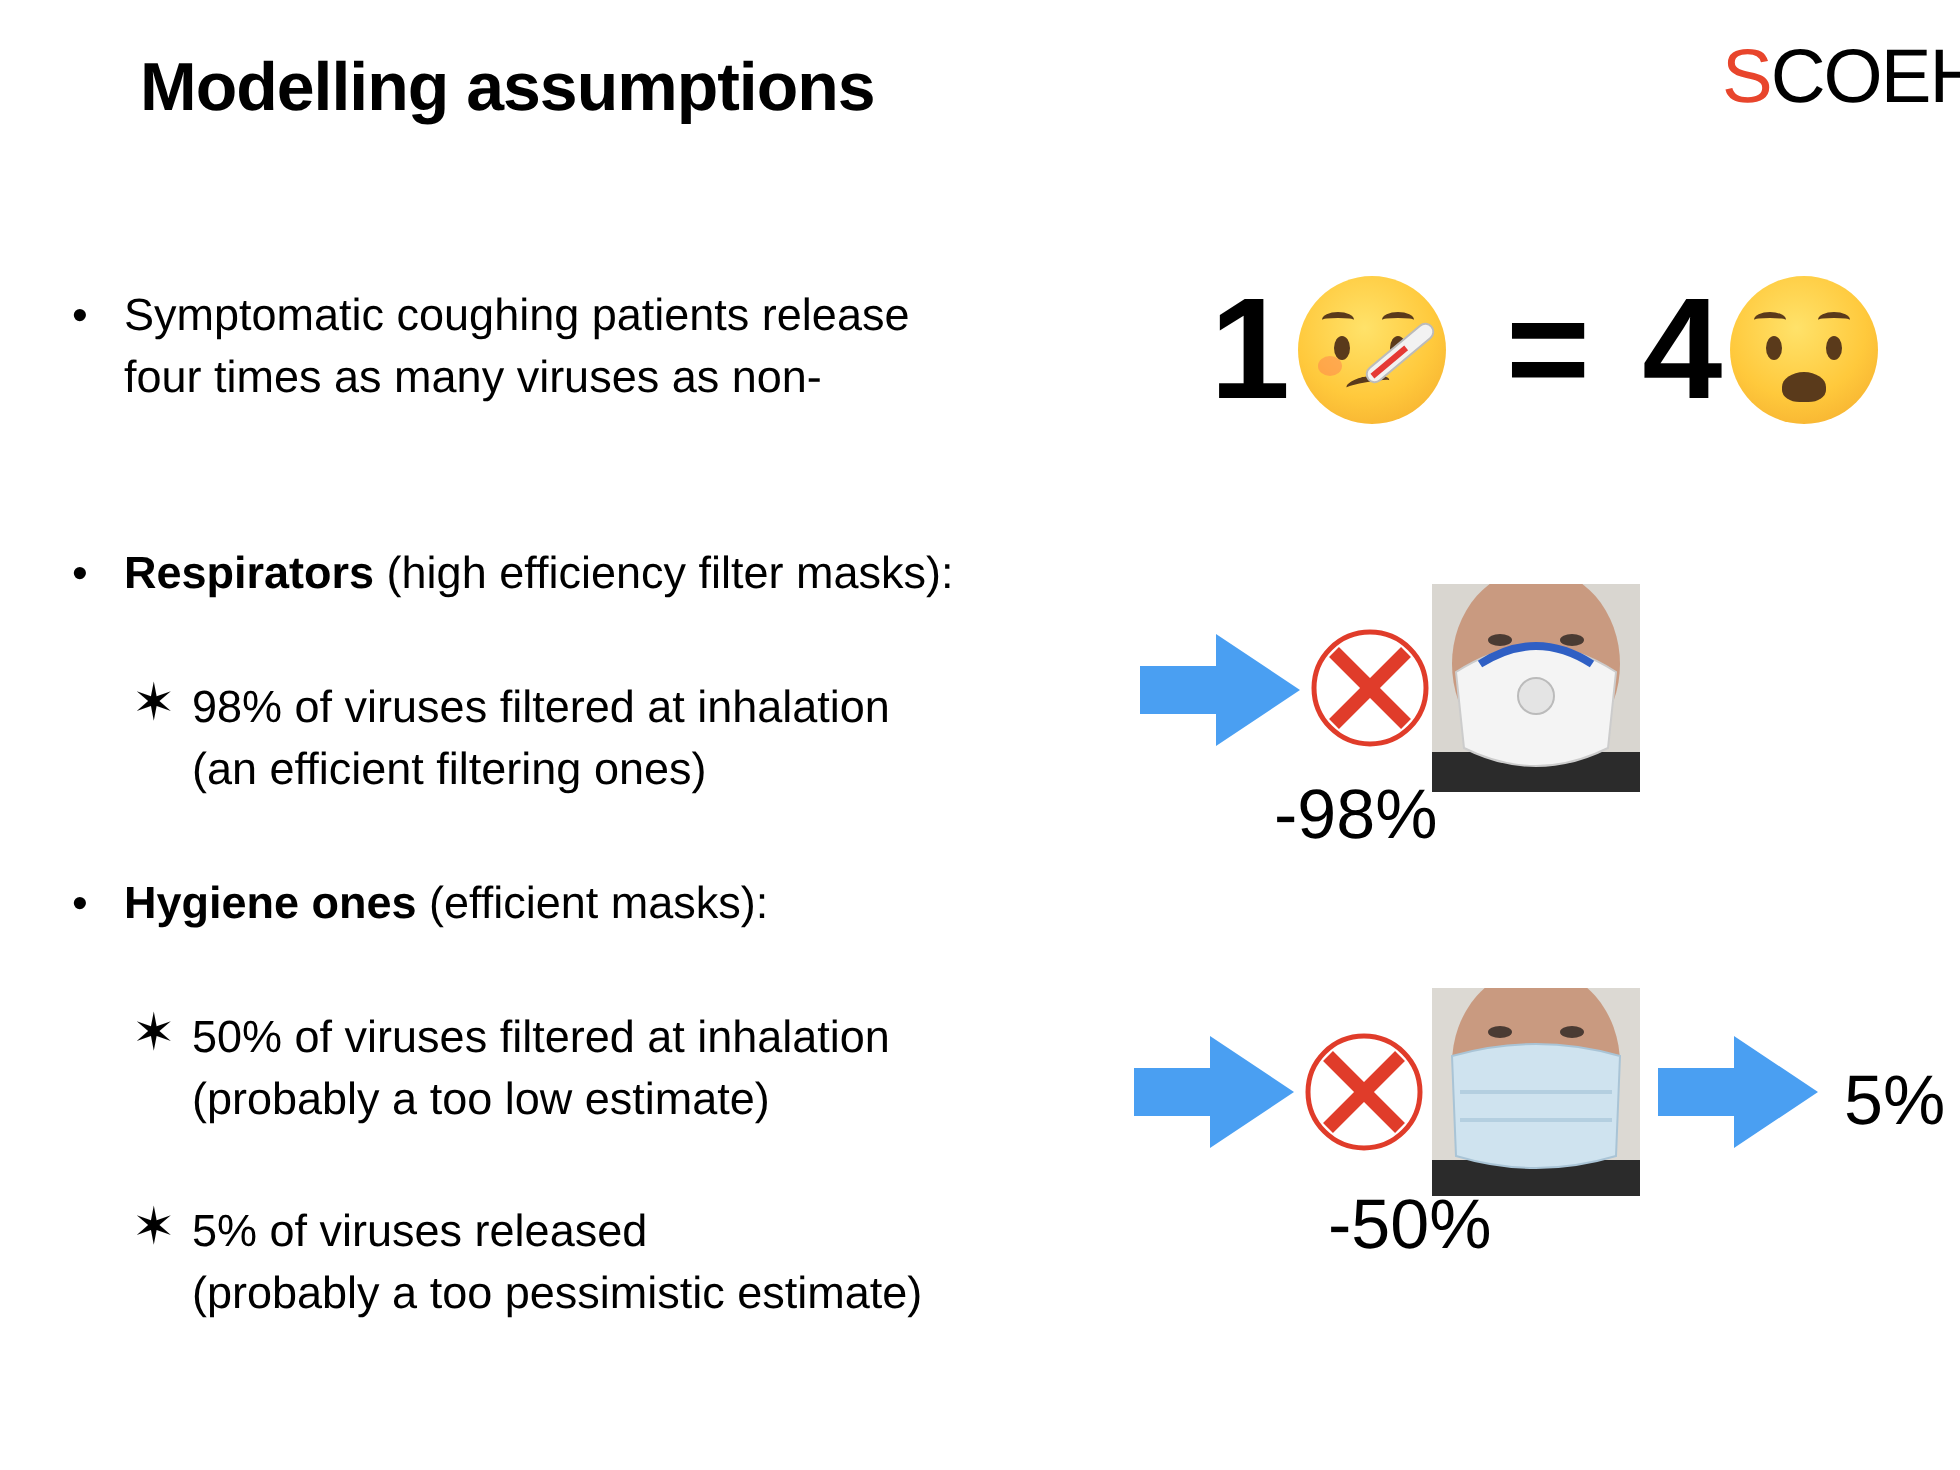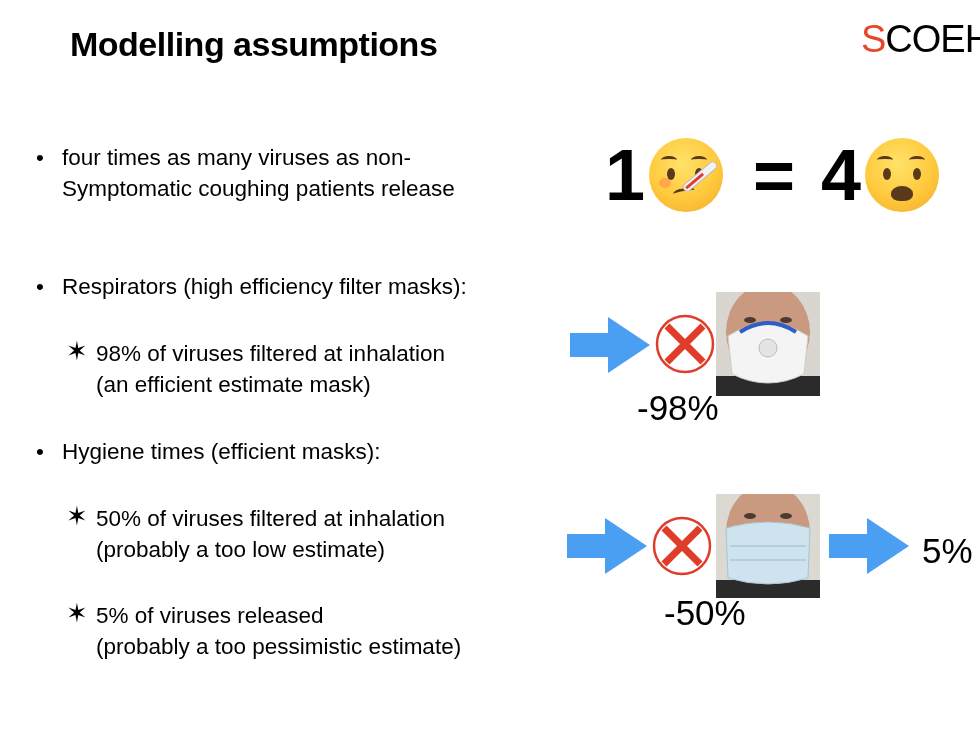--- a/index.html
+++ b/index.html
@@ -8,21 +8,21 @@
 
   .title { position: absolute; left: 70px; top: 26px; font-size: 34px; font-weight: bold; letter-spacing: -0.5px; line-height: 1.1; }
   .logo { position: absolute; left: 861px; top: 20px; font-size: 38px; line-height: 1; letter-spacing: -1px; }
   .logo .s { color: #e8452c; }
   .logo .rest { color: #000; }
 
   .bullet { position: absolute; font-size: 22.5px; line-height: 31px; }
   .bullet .dot { position: absolute; left: -26px; top: 0; }
   .sub { position: absolute; font-size: 22.5px; line-height: 31px; }
   .sub .star { position: absolute; left: -30px; top: -2px; font-size: 26px; }
-  b { font-weight: normal; }
+  b { font-weight: bold; }
 
   .eq { position: absolute; left: 605px; top: 135px; height: 80px; display: flex; align-items: center; font-size: 72px; font-weight: bold; line-height: 1; }
   .emoji { width: 74px; height: 74px; border-radius: 50%; background: radial-gradient(circle at 45% 35%, #ffe26a 0%, #ffc93c 55%, #f2a72b 100%); position: relative; display: inline-block; margin: 0 4px; }
   .emoji .eye { position: absolute; width: 8px; height: 12px; background: #5a3a1b; border-radius: 50%; top: 30px; }
   .emoji .brow { position: absolute; width: 16px; height: 8px; border-top: 3px solid #5a3a1b; border-radius: 50% 50% 0 0; top: 18px; }
   .emoji .mouth-o { position: absolute; left: 26px; top: 48px; width: 22px; height: 15px; background: #5a3a1b; border-radius: 50% 50% 40% 40%; }
   .emoji .mouth-w { position: absolute; left: 24px; top: 50px; width: 22px; height: 8px; border-top: 3px solid #5a3a1b; border-radius: 50%; transform: rotate(-10deg); }
   .emoji .thermo { position: absolute; left: 30px; top: 34px; width: 42px; height: 9px; background: #f2f2f2; border: 1px solid #bbb; border-radius: 5px; transform: rotate(-40deg); }
   .emoji .thermo::after { content: ""; position: absolute; left: 2px; top: 2px; width: 22px; height: 3px; background: #e53935; }
   .emoji .blush { position: absolute; left: 10px; top: 40px; width: 12px; height: 10px; background: rgba(255,120,80,0.45); border-radius: 50%; }
@@ -34,38 +34,38 @@
   .pct { position: absolute; font-size: 35px; line-height: 1; }
 </style>
 </head>
 <body>
 
 <div class="title">Modelling assumptions</div>
 <div class="logo"><span class="s">S</span><span class="rest">COEH</span></div>
 
 <div class="bullet" style="left:62px; top:142px;">
   <span class="dot">•</span>
+  <div>Symptomatic coughing patients release</div>
   <div>four times as many viruses as non-</div>
-  <div>Symptomatic coughing patients release</div>
 </div>
 
 <div class="bullet" style="left:62px; top:271px;">
   <span class="dot">•</span>
   <b>Respirators</b><span> (high efficiency filter masks):</span>
 </div>
 
 <div class="sub" style="left:96px; top:338px;">
   <span class="star">✶</span>
   <div>98% of viruses filtered at inhalation</div>
-  <div>(an efficient estimate mask)</div>
+  <div>(an efficient filtering ones)</div>
 </div>
 
 <div class="bullet" style="left:62px; top:436px;">
   <span class="dot">•</span>
-  <b>Hygiene times</b><span> (efficient masks):</span>
+  <b>Hygiene ones</b><span> (efficient masks):</span>
 </div>
 
 <div class="sub" style="left:96px; top:503px;">
   <span class="star">✶</span>
   <div>50% of viruses filtered at inhalation</div>
   <div>(probably a too low estimate)</div>
 </div>
 
 <div class="sub" style="left:96px; top:600px;">
   <span class="star">✶</span>

